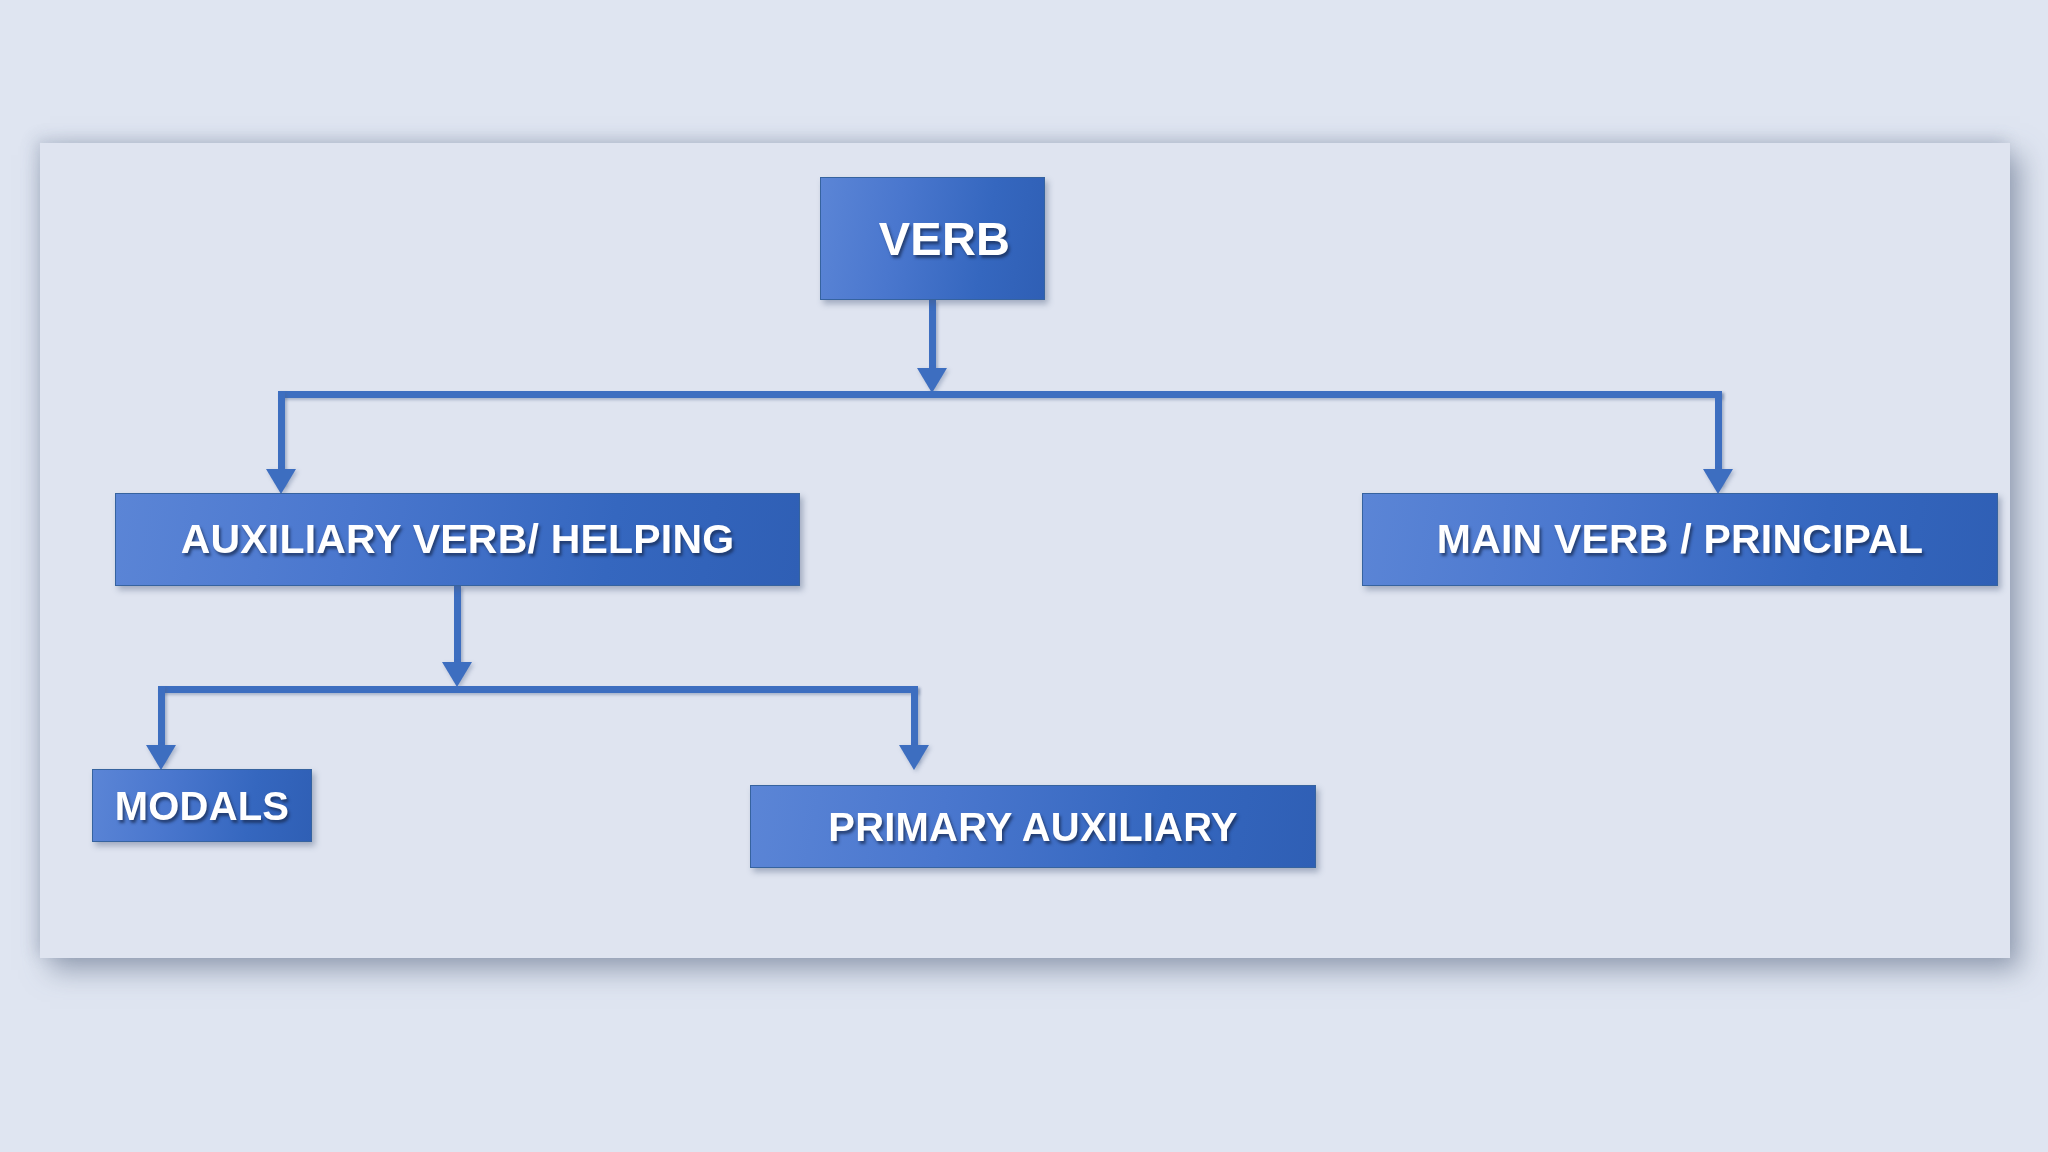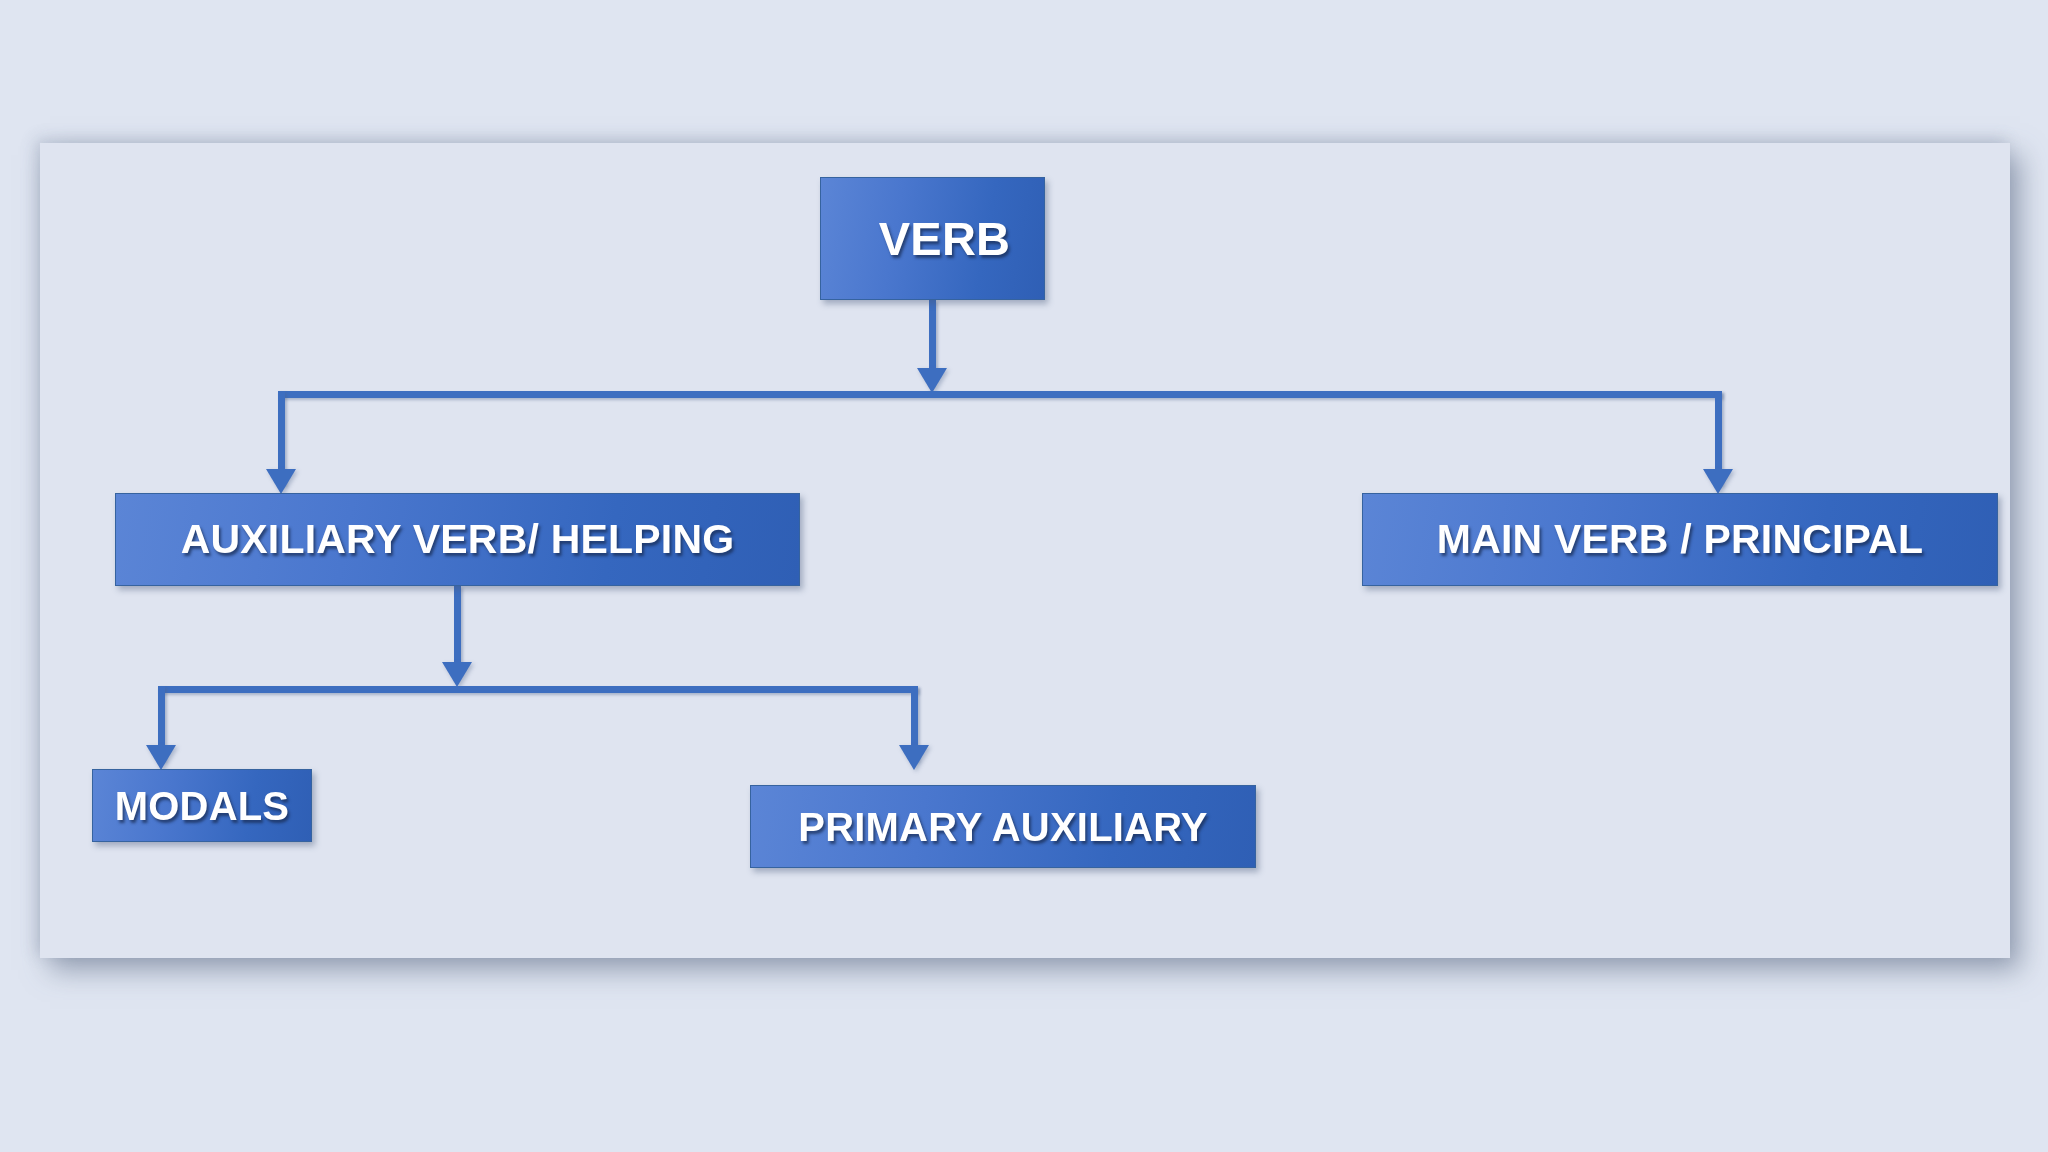--- a/index.html
+++ b/index.html
@@ -62,21 +62,21 @@
 
   #node-auxiliary        { left: 75px;  top: 350px; width: 685px; height: 93px; }
   #node-auxiliary .label { font-size: 41px; }
 
   #node-main        { left: 1322px; top: 350px; width: 636px; height: 93px; }
   #node-main .label { font-size: 41px; }
 
   #node-modals        { left: 12px;  top: 626px; width: 220px; height: 73px; margin-left: 40px; }
   #node-modals .label { font-size: 40px; }
 
-  #node-primary        { left: 710px; top: 642px; width: 506px; height: 83px; }
+  #node-primary        { left: 710px; top: 642px; width: 566px; height: 83px; }
   #node-primary .label { font-size: 40px; }
 
   
   .conn {
     position: absolute;
     background: #3d6ec0;
   }
   .conn.v { width: 7px; }
   .conn.h { height: 7px; }
   .conn-shadow {

